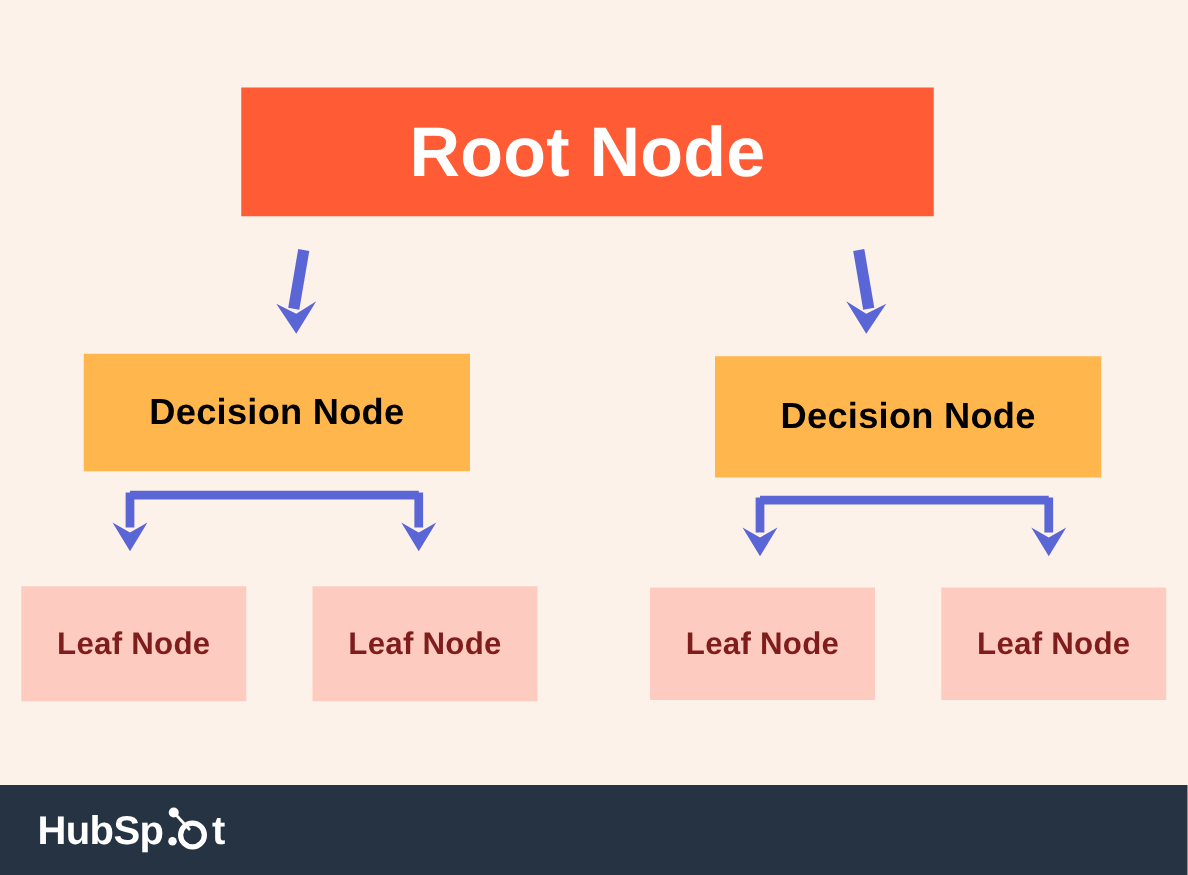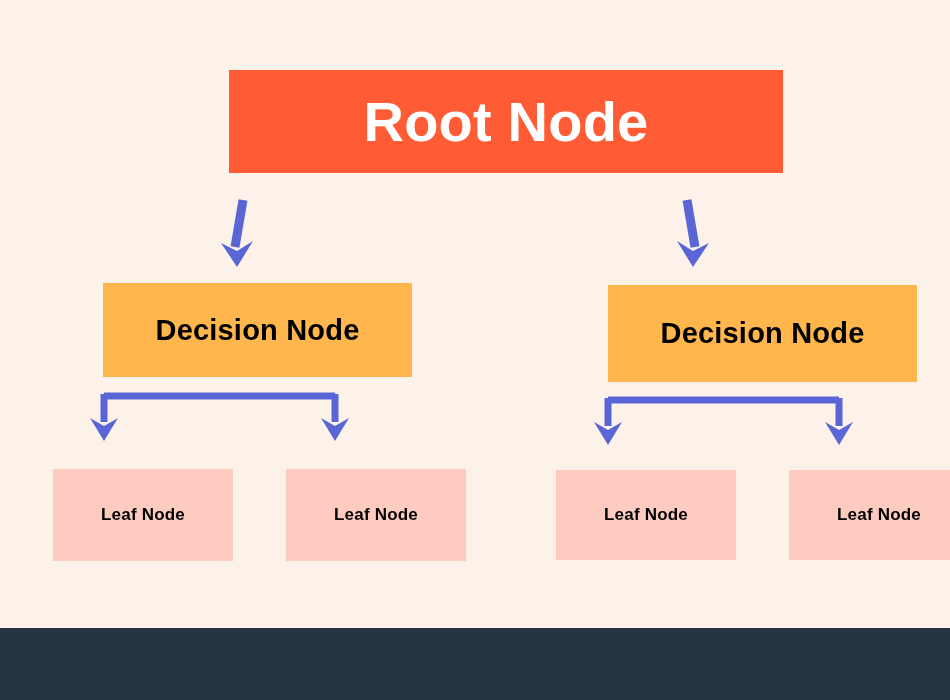--- a/index.html
+++ b/index.html
@@ -22,21 +22,20 @@
 
   
   .node {
     position: absolute;
     display: flex;
     align-items: center;
     justify-content: center;
     box-sizing: border-box;
     text-align: center;
     letter-spacing: 0.2px;
-    margin-left: 36px;
   }
 
   .node-root {
     left: 193px;
     top: 70px;
     width: 554px;
     height: 103px;
     background: #FF5C35;
     color: #FFFFFF;
     font-size: 56px;
@@ -57,22 +56,22 @@
   }
   .node-decision.right {
     left: 572px;
     top: 285px;
     width: 309px;
     height: 97px;
   }
 
   .node-leaf {
     background: #FDCBBF;
-    color: #000000;
-    font-size: 17px;
+    color: #7f1d1d;
+    font-size: 25px;
     font-weight: bold;
   }
   .node-leaf.l1 { left: 17px;  top: 469px; width: 180px; height: 92px; }
   .node-leaf.l2 { left: 250px; top: 469px; width: 180px; height: 92px; }
   .node-leaf.l3 { left: 520px; top: 470px; width: 180px; height: 90px; }
   .node-leaf.l4 { left: 753px; top: 470px; width: 180px; height: 90px; }
 
   
   .connector {
     position: absolute;
@@ -170,14 +169,24 @@
   <div class="node node-leaf l3">
     <span>Leaf Node</span>
   </div>
 
   <div class="node node-leaf l4">
     <span>Leaf Node</span>
   </div>
 
   <div class="footer"></div>
 
+  <div class="logo">
+    <span class="logo-text">HubSp</span>
+    <svg class="logo-mark" viewBox="0 0 40 38" style="position:static; margin-left:1px; margin-right:0px;">
+      <line x1="8" y1="6" x2="20" y2="19" stroke="#FFFFFF" stroke-width="2.2"></line>
+      <circle cx="7" cy="5" r="4" fill="#FFFFFF"></circle>
+      <circle cx="6" cy="28" r="3.4" fill="#FFFFFF"></circle>
+      <circle cx="22" cy="23" r="9.5" fill="none" stroke="#FFFFFF" stroke-width="4.2"></circle>
+    </svg>
+    <span class="logo-text" style="margin-left:-2px;">t</span>
+  </div>
 
 </div>
 
 </body></html>

